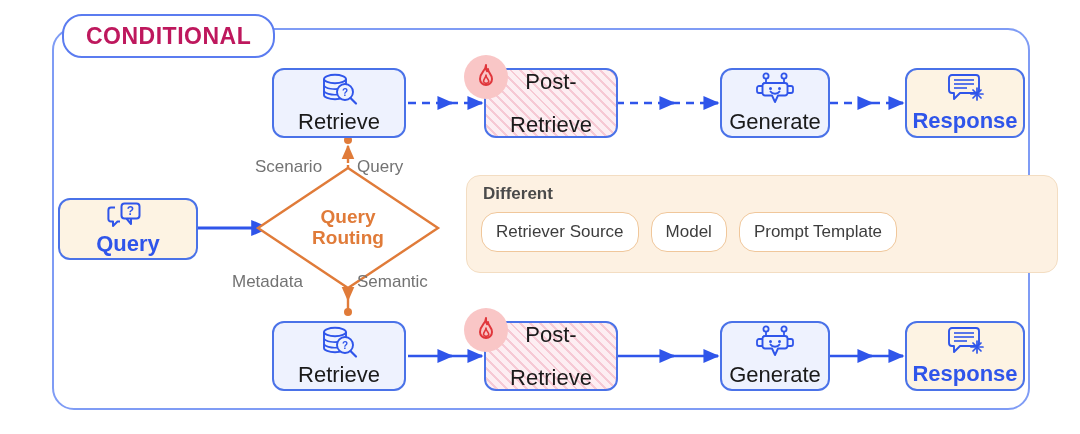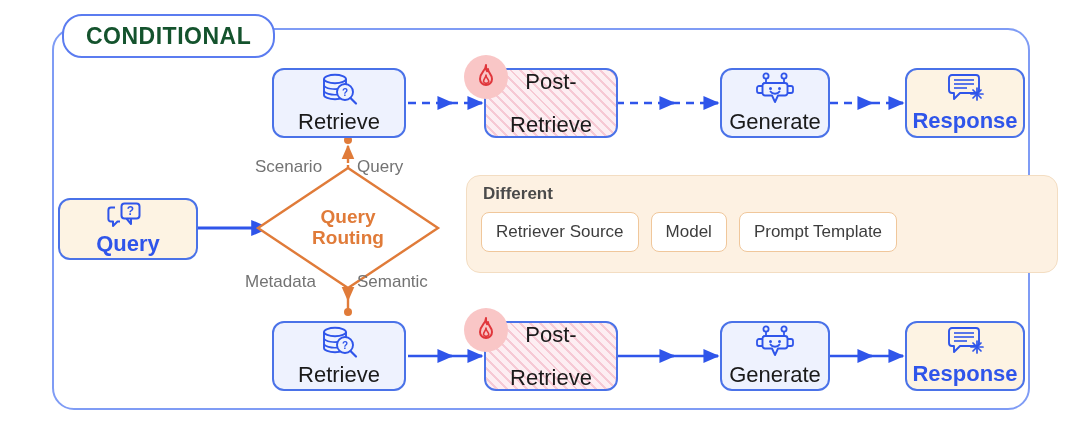--- a/index.html
+++ b/index.html
@@ -6,21 +6,21 @@
   body{width:1080px;height:434px;position:relative;overflow:hidden;
        font-family:"Liberation Sans","DejaVu Sans",sans-serif;}
   #stage{position:absolute;left:0;top:0;width:1080px;height:434px;}
 
   .frame{position:absolute;left:52px;top:28px;width:978px;height:382px;
          border:2px solid #7f9cf5;border-radius:22px;box-sizing:border-box;background:transparent;}
 
   .badge{position:absolute;left:62px;top:14px;height:40px;padding:0 22px;
          display:flex;align-items:center;justify-content:center;
          background:#ffffff;border:2.5px solid #5b7cf0;border-radius:20px;
-         color:#14532d;font-size:23px;font-weight:bold;letter-spacing:.5px;}
+         color:#be185d;font-size:23px;font-weight:bold;letter-spacing:.5px;}
 
   .node{position:absolute;box-sizing:border-box;border:2.2px solid #4a72e8;
         border-radius:12px;display:flex;flex-direction:column;align-items:center;
         justify-content:center;}
   .node .lbl{font-size:22px;color:#1a1a1a;line-height:1.05;text-align:center;}
   .node.blue{background:#eef2fe;}
   .node.cream{background:#fdf3e3;}
   .node.cream .lbl{color:#2f55ea;font-weight:bold;}
   .node.hatch{background:
       repeating-linear-gradient(45deg,#f6c9d4 0 2px,#fdeef2 2px 7px); justify-content: space-between;}
@@ -35,21 +35,21 @@
   .diamond .dtext{position:absolute;left:0;top:0;width:100%;height:100%;
       display:flex;flex-direction:column;align-items:center;justify-content:center;
       color:#e07b39;font-weight:bold;font-size:19px;line-height:1.1;text-align:center;}
 
   .rlabel{position:absolute;font-size:17px;color:#737373;white-space:nowrap;}
 
   .panel{position:absolute;left:428px;top:175px;width:592px;height:98px;
          background:#fdf1e2;border:1.5px solid #f3ddc2;border-radius:14px;box-sizing:border-box;margin-left:38px;}
   .panel-title{position:absolute;left:16px;top:8px;font-size:17px;font-weight:bold;color:#4a4a4a;}
   .chips{position:absolute;left:14px;top:36px;display:flex;gap:12px;align-items:center;}
-  .chip{background:#ffffff;border:1.3px solid #f0c79b;border-radius:8px;
+  .chip{background:#ffffff;border:1.3px solid #f0c79b;border-radius:16px;
         height:38px;display:flex;align-items:center;padding:0 14px;
         font-size:17px;color:#3d3d3d;white-space:nowrap;}
 
   svg.wires{position:absolute;left:0;top:0;width:1080px;height:434px;pointer-events:none;}
 </style>
 </head>
 <body>
 
 <div id="stage">
 
@@ -118,21 +118,21 @@
 
   <div class="diamond" style="left:258px;top:168px;width:180px;height:120px;">
     <div class="dtext">
       <span>Query</span>
       <span>Routing</span>
     </div>
   </div>
 
   <div class="rlabel" style="left:255px;top:157px;">Scenario</div>
   <div class="rlabel" style="left:357px;top:157px;">Query</div>
-  <div class="rlabel" style="left:245px;top:272px;">Metadata</div>
+  <div class="rlabel" style="left:232px;top:272px;">Metadata</div>
   <div class="rlabel" style="left:357px;top:272px;">Semantic</div>
 
   <div class="panel">
     <div class="panel-title">Different</div>
     <div class="chips">
       <div class="chip">Retriever Source</div>
       <div class="chip">Model</div>
       <div class="chip">Prompt Template</div>
     </div>
   </div>

